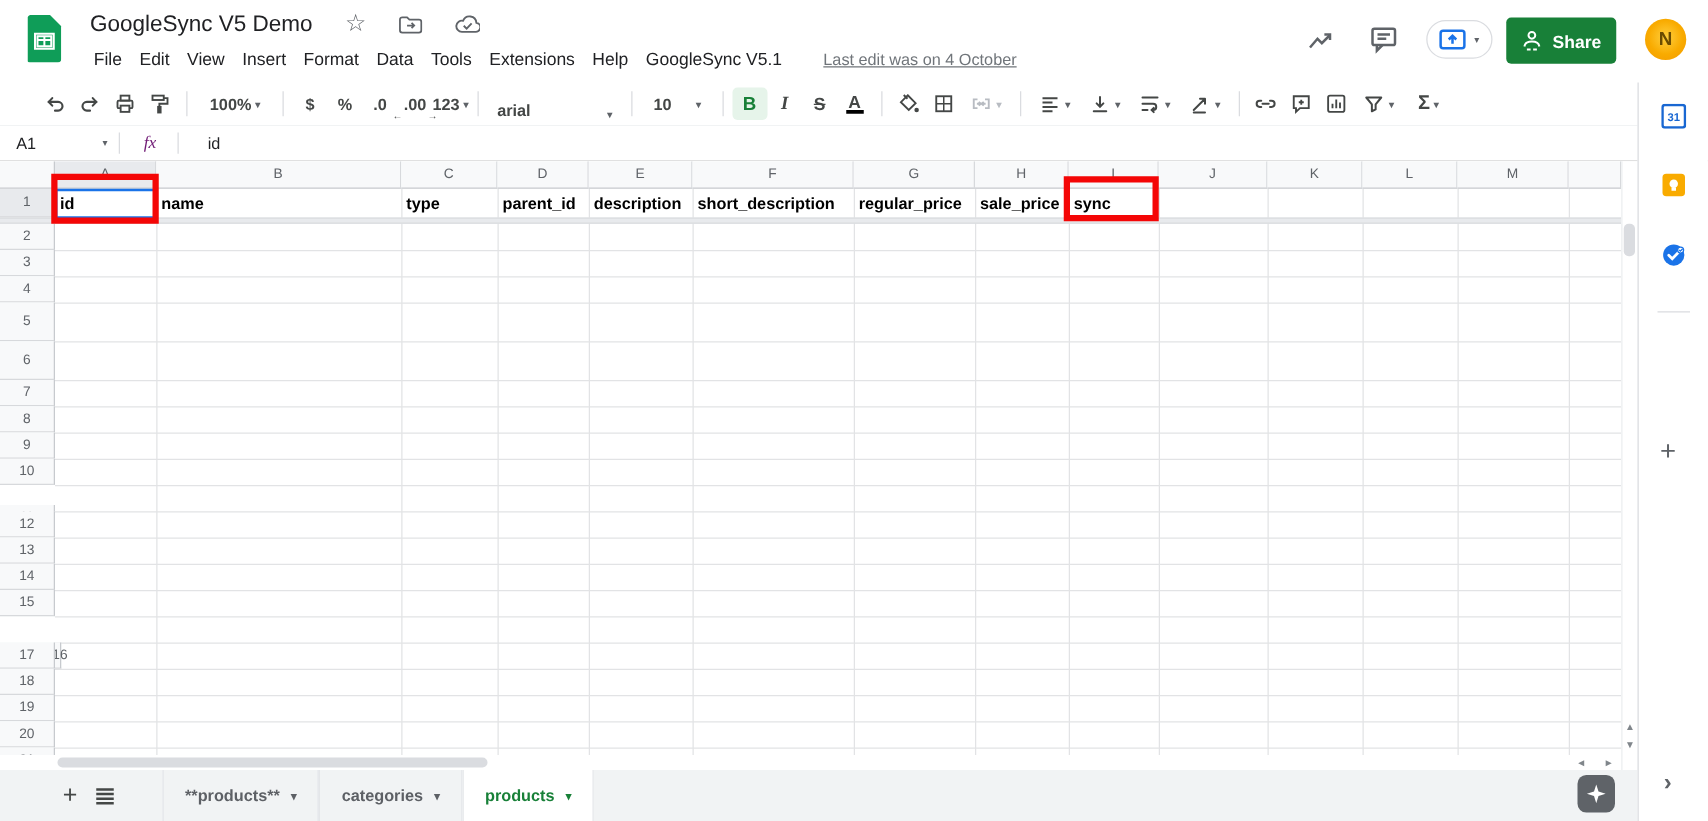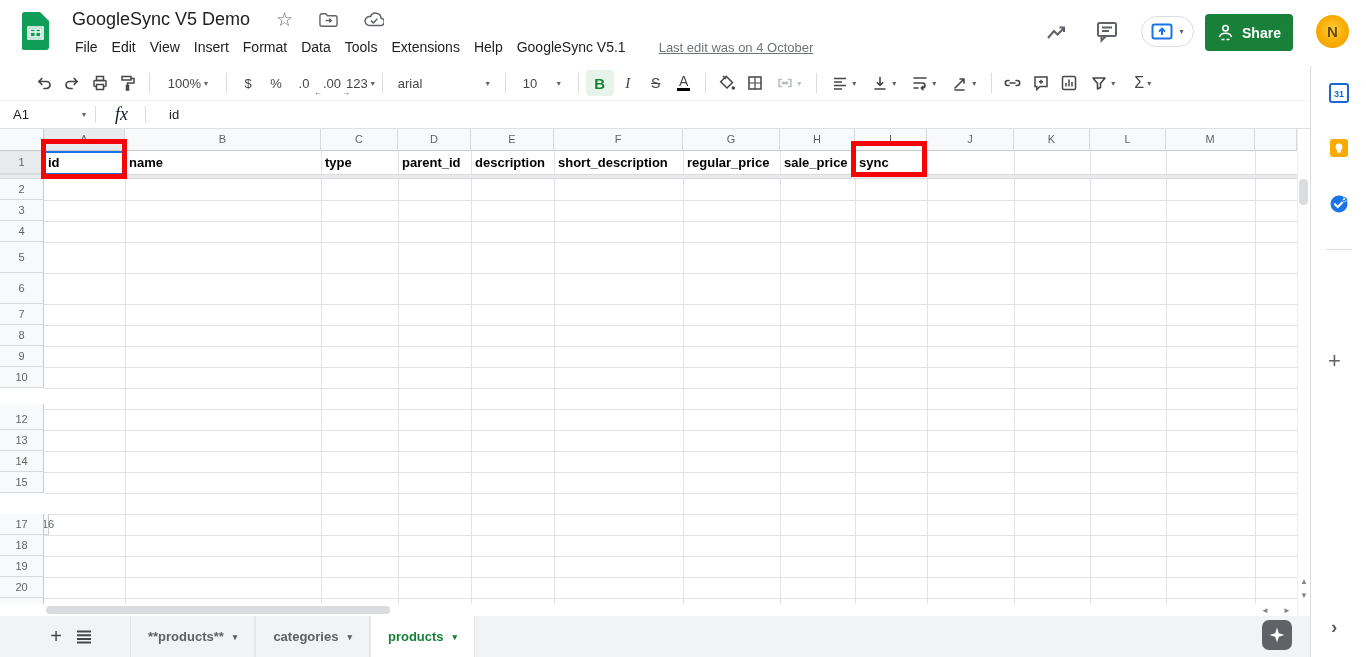--- a/index.html
+++ b/index.html
@@ -24,42 +24,42 @@
   .share-btn { position:absolute; left:1205px; top:14px; width:88px; height:37px; background:#188038; border-radius:4px;
                display:flex; align-items:center; justify-content:center; gap:8px; color:#fff; font-size:14px; font-weight:bold; }
   .avatar { position:absolute; left:1316px; top:15px; width:33px; height:33px; border-radius:50%;
             background:radial-gradient(circle at 50% 45%, #ffcf3e 0%, #f9ab00 55%, #f29900 100%);
             display:flex; align-items:center; justify-content:center; font-weight:bold; font-size:15px; color:#6b4b00; }
 
   
   .toolbar { position:absolute; left:0; top:66px; width:1366px; height:35px; background:#fff;
              border-bottom:1px solid #f1f3f4; display:flex; align-items:center; padding-left:30px; }
   .tbtn { min-width:28px; height:26px; display:flex; align-items:center; justify-content:center;
-          color:#444746; border-radius:4px; font-size:13px; flex:none; }
+          color:#444746; border-radius:4px; font-size:13px; flex:none;font-weight:bold; }
   .tbtn svg { display:block; }
   .tb-sep { width:1px; height:20px; background:#dadce0; margin:0 7px; flex:none; }
   .caret { font-size:8px; color:#5f6368; margin-left:3px; }
   .zoom-box { min-width:62px; display:flex; justify-content:center; }
   .dec { position:relative; }
   .dec .mini { position:absolute; bottom:-1px; right:-4px; font-size:8px; color:#444746; }
-  .font-box { width:108px; justify-content:space-between; padding:0 8px; }
+  .font-box { width:108px; justify-content:space-between; padding:0 8px;align-items:flex-end; }
   .size-box { width:58px; justify-content:space-between; padding:0 10px; }
   .bold-btn { background:#e6f4ea; color:#188038; font-weight:bold; font-size:15px; }
   .italic-btn { font-style:italic; font-family:"Liberation Serif",serif; font-size:15px; }
   .strike-btn { text-decoration:line-through; font-size:14px; }
   .tcolor { border-bottom:3px solid #000; line-height:13px; font-size:14px; padding:0 2px; }
   .muted { color:#b8bcc2; }
   .collapse-btn { position:absolute; left:1281px; top:72px; }
 
   
   .formulabar { position:absolute; left:0; top:101px; width:1366px; height:28px; background:#fff;
                 border-bottom:1px solid #e0e0e0; display:flex; align-items:center; }
   .namebox { width:86px; padding-left:13px; display:flex; align-items:center; justify-content:space-between; font-size:13px; }
   .fb-sep { width:1px; height:17px; background:#dadce0; margin:0 9px; }
-  .fx { font-family:"Liberation Serif",serif; font-style:italic; color:#0f172a; font-size:18px; margin:0 8px 0 10px; }
+  .fx { font-family:"Liberation Serif",serif; font-style:italic; color:#701a75; font-size:14px; margin:0 8px 0 10px; }
   .fb-value { font-size:13px; margin-left:14px; }
 
   
   #sheet-grid { position:absolute; left:0; top:129px; width:1297px; height:487px; overflow:hidden; background:#fff; }
   .corner { position:absolute; left:0; top:0; width:44px; height:22px; background:#f8f9fa;
             border-right:1px solid #c7cace; border-bottom:1px solid #c7cace; z-index:3; }
   .col-hdr { position:absolute; top:0; height:22px; background:#f8f9fa; border-right:1px solid #d7d9dc;
              border-bottom:1px solid #c7cace; font-size:11px; color:#5f6368; text-align:center; line-height:21px; z-index:2; }
   .col-hdr.sel { background:#e8eaed; }
   .row-hdr { position:absolute; left:0; width:44px; background:#f8f9fa; border-right:1px solid #c7cace;

